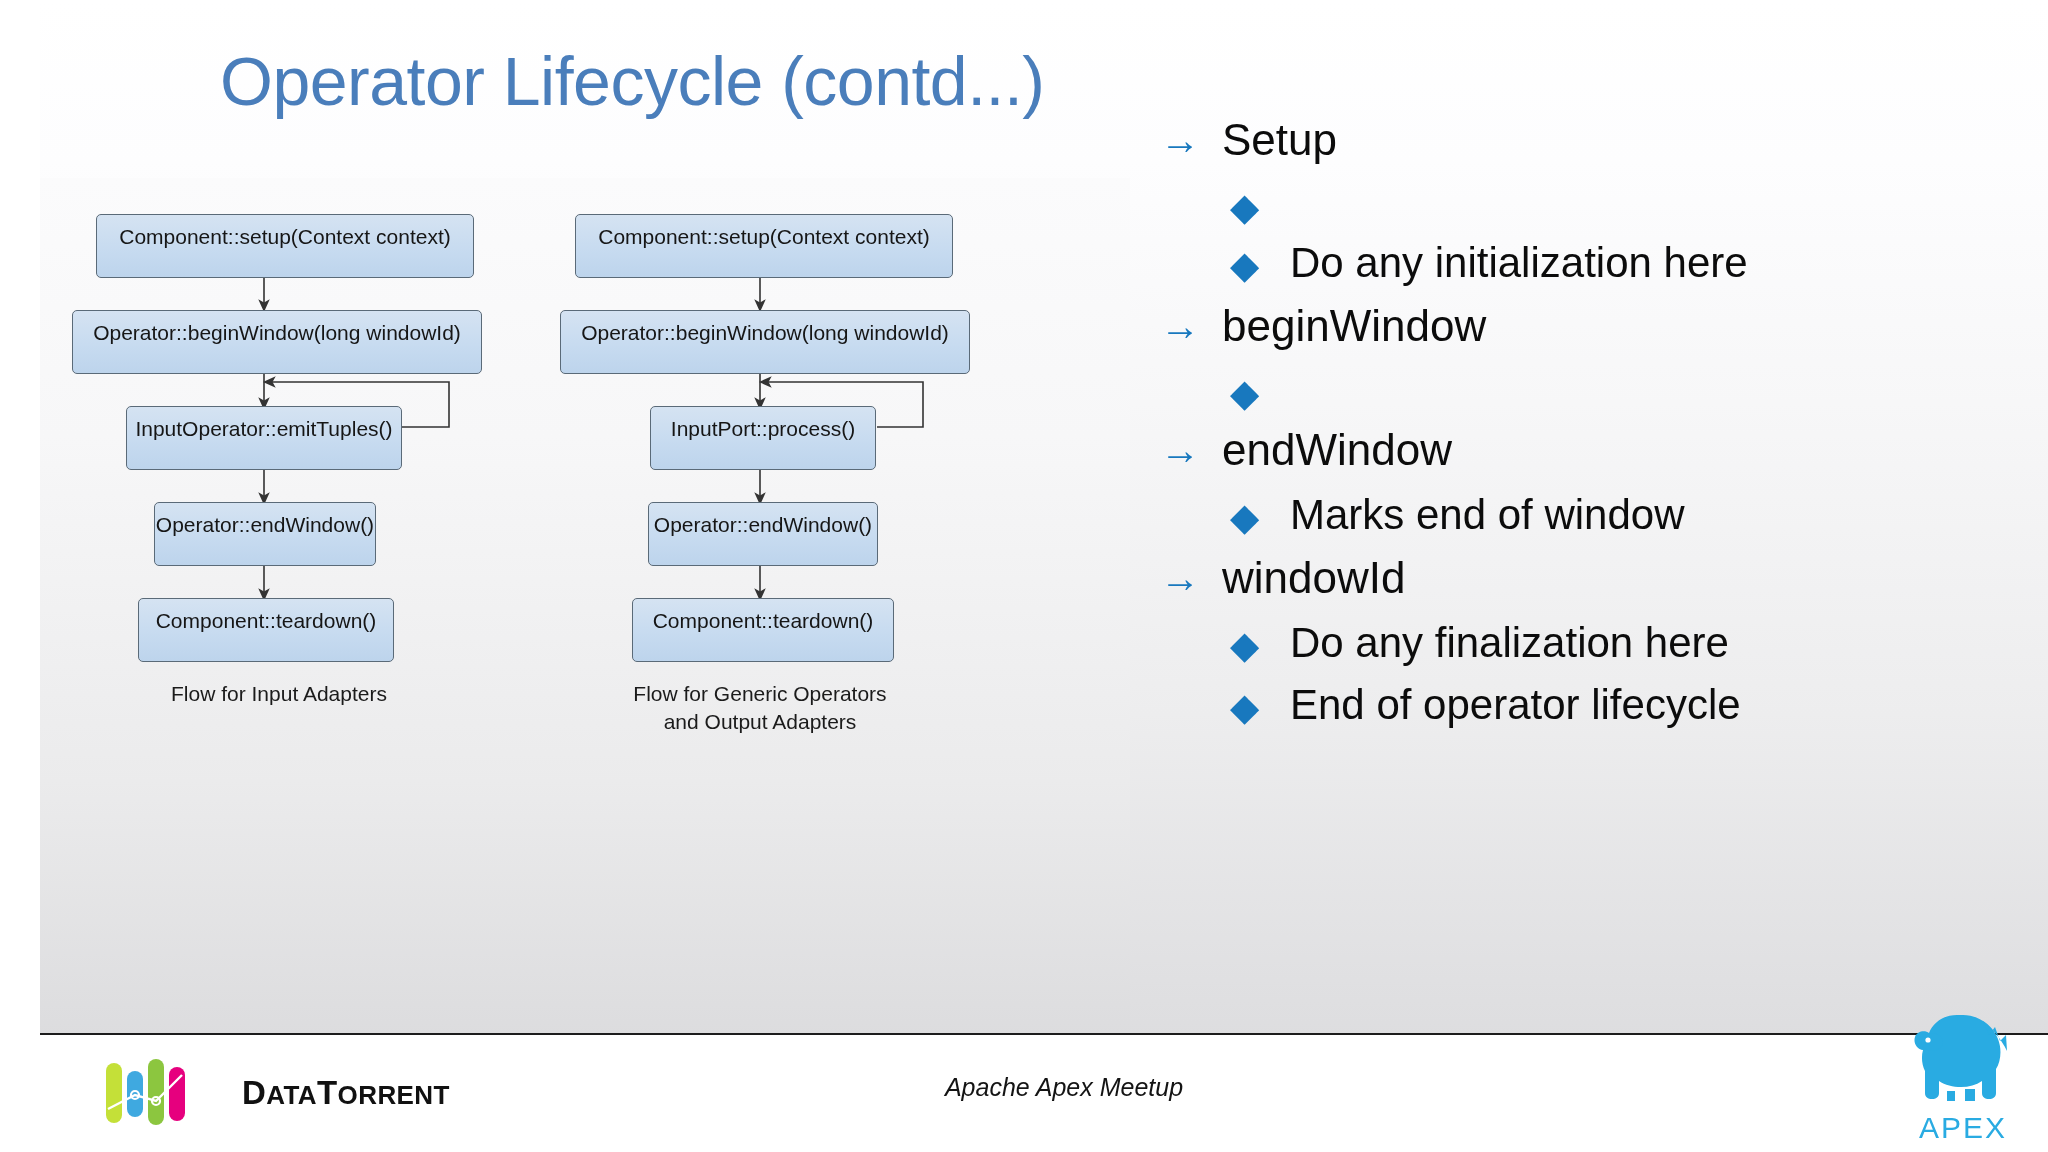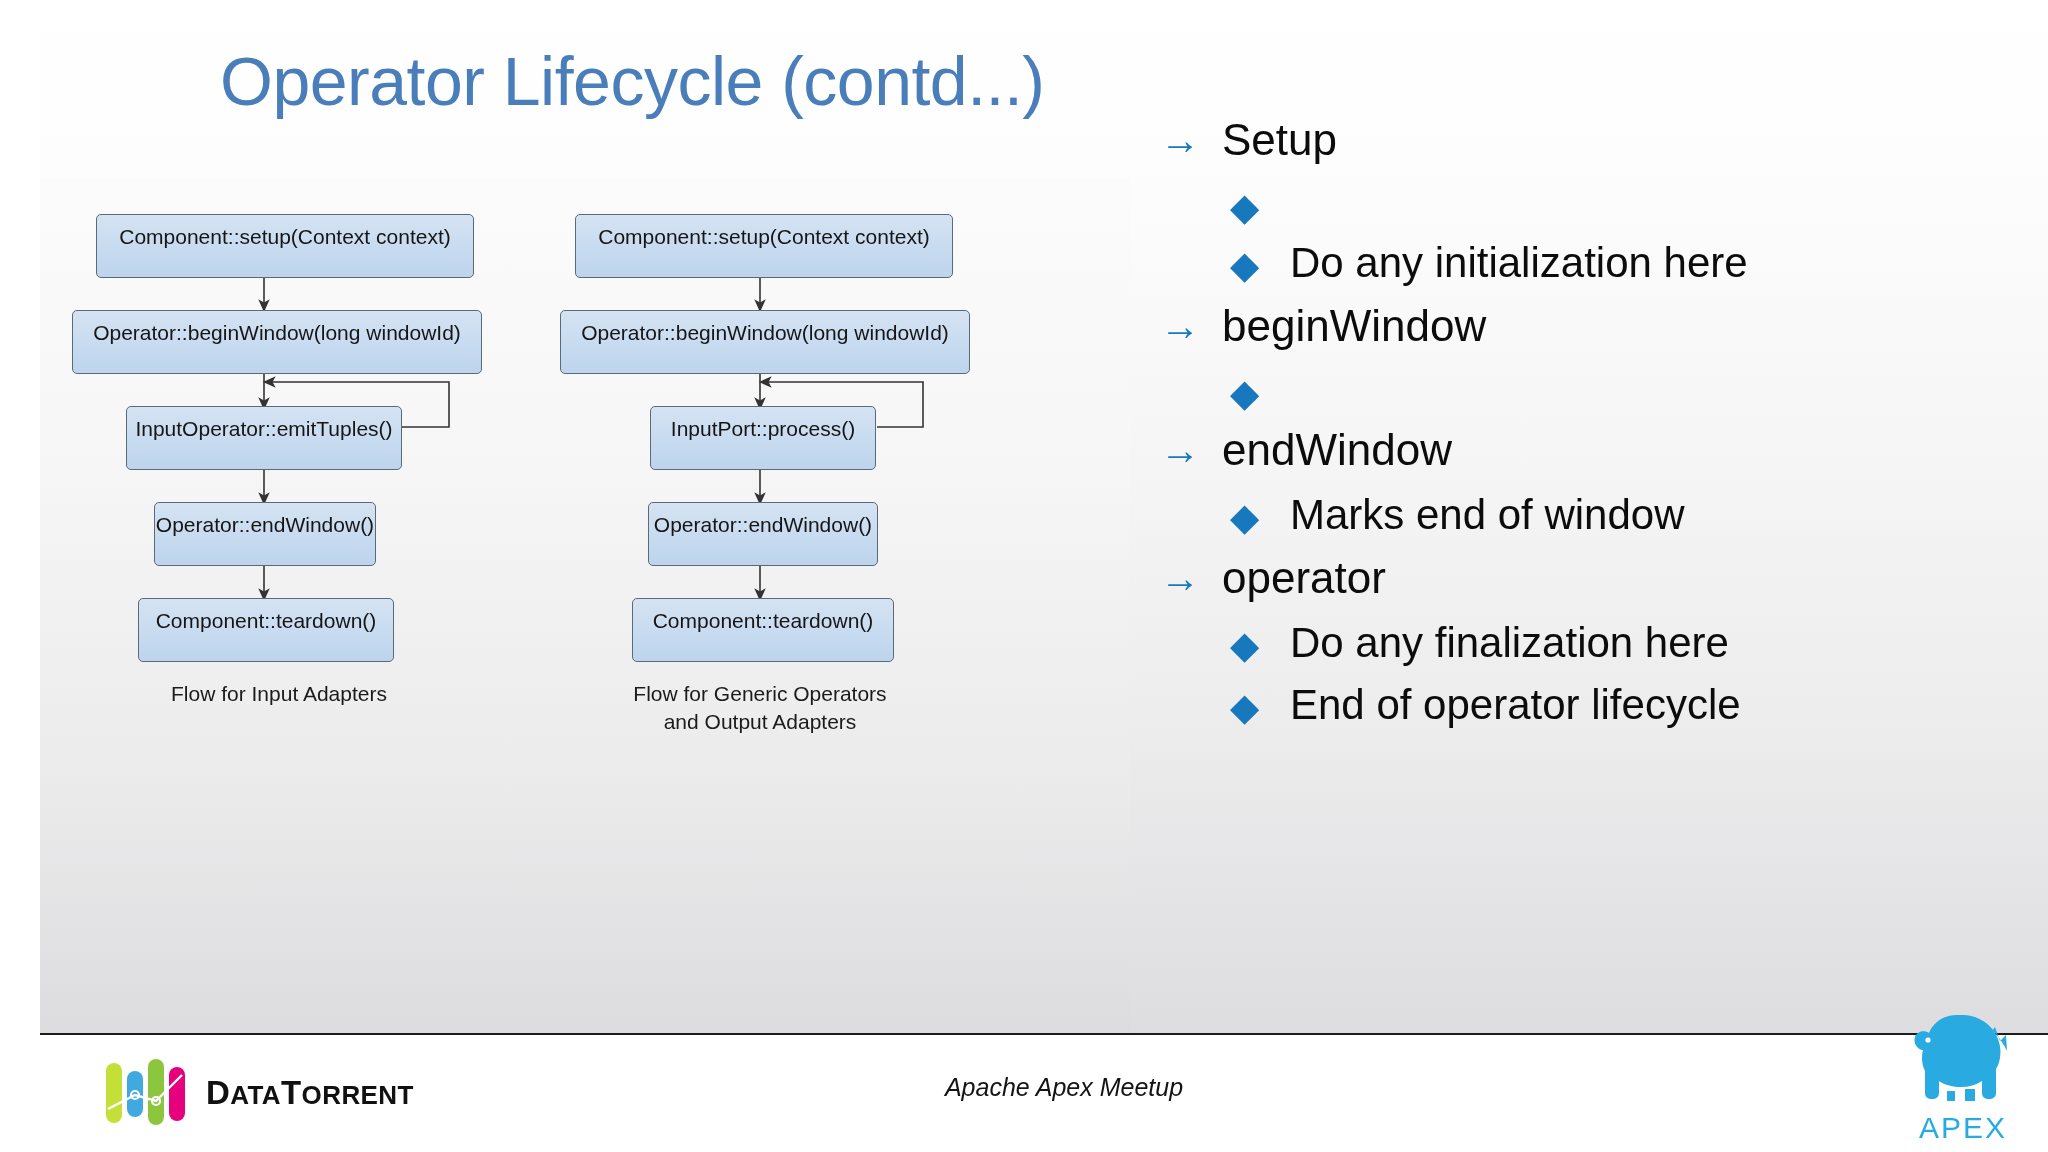--- a/index.html
+++ b/index.html
@@ -143,20 +143,21 @@
     height: 117px;
     background: #ffffff;
     border-top: 2px solid #1c1c1c;
   }
   #logo-datatorrent {
     position: absolute;
     left: 62px;
     top: 22px;
     display: flex;
     align-items: center;
+    gap: 36px;
   }
   #dt-mark {
     position: relative;
     width: 88px;
     height: 72px;
     margin-right: 16px;
   }
   #dt-wordmark {
     font-size: 33px;
     font-weight: 700;
@@ -291,21 +292,21 @@
       <span class="bullet-text">endWindow</span>
     </div>
 
     <div class="bullet-row lvl2">
       <span class="marker marker-diamond">◆</span>
       <span class="bullet-text">Marks end of window</span>
     </div>
 
     <div class="bullet-row lvl1">
       <span class="marker marker-arrow">→</span>
-      <span class="bullet-text">operator</span>
+      <span class="bullet-text">windowId</span>
     </div>
 
     <div class="bullet-row lvl2">
       <span class="marker marker-diamond">◆</span>
       <span class="bullet-text">Do any finalization here</span>
     </div>
 
     <div class="bullet-row lvl2">
       <span class="marker marker-diamond">◆</span>
       <span class="bullet-text">End of operator lifecycle</span>

